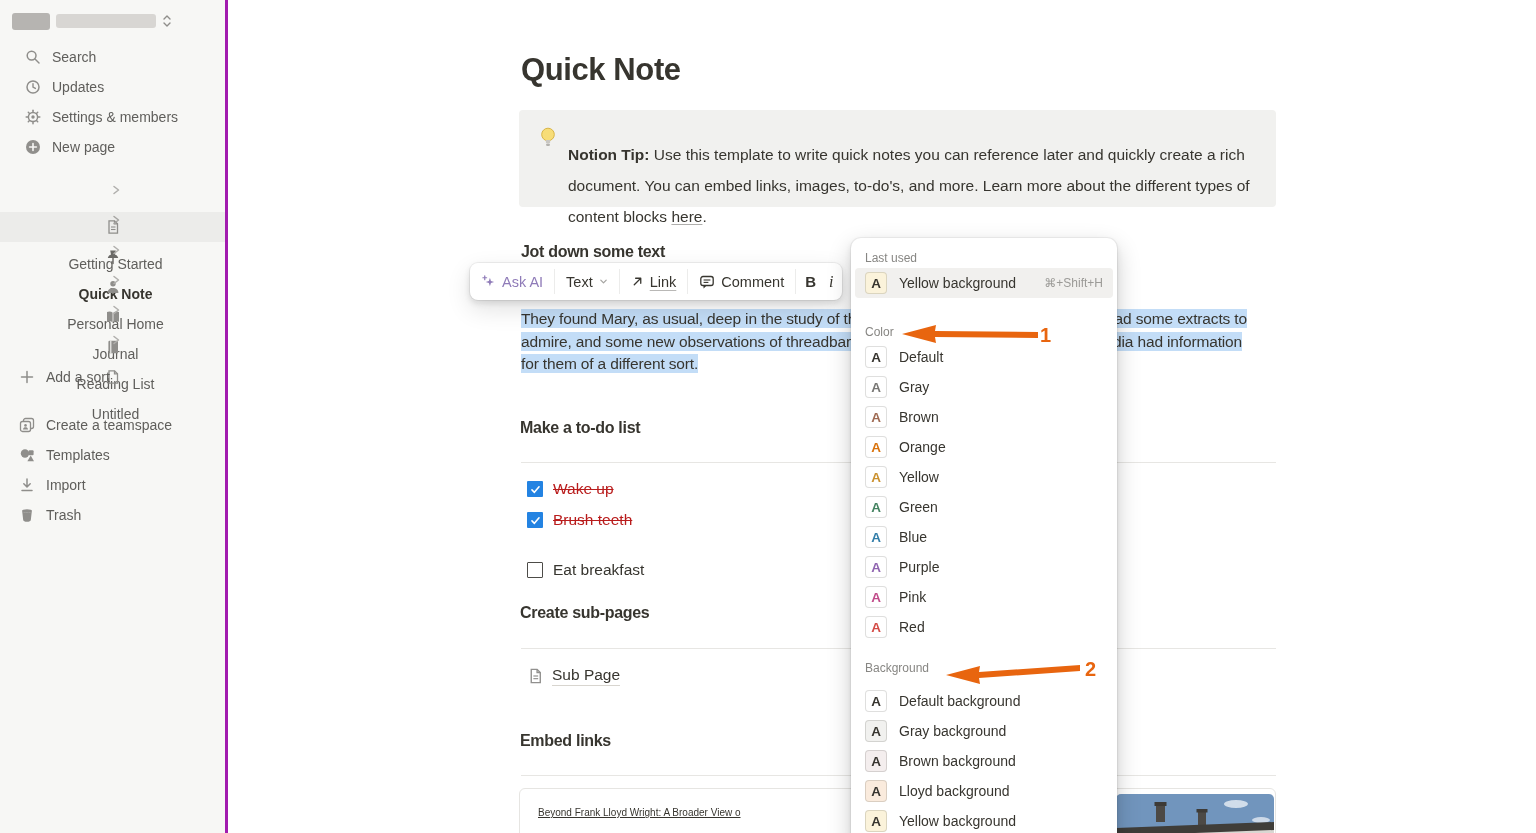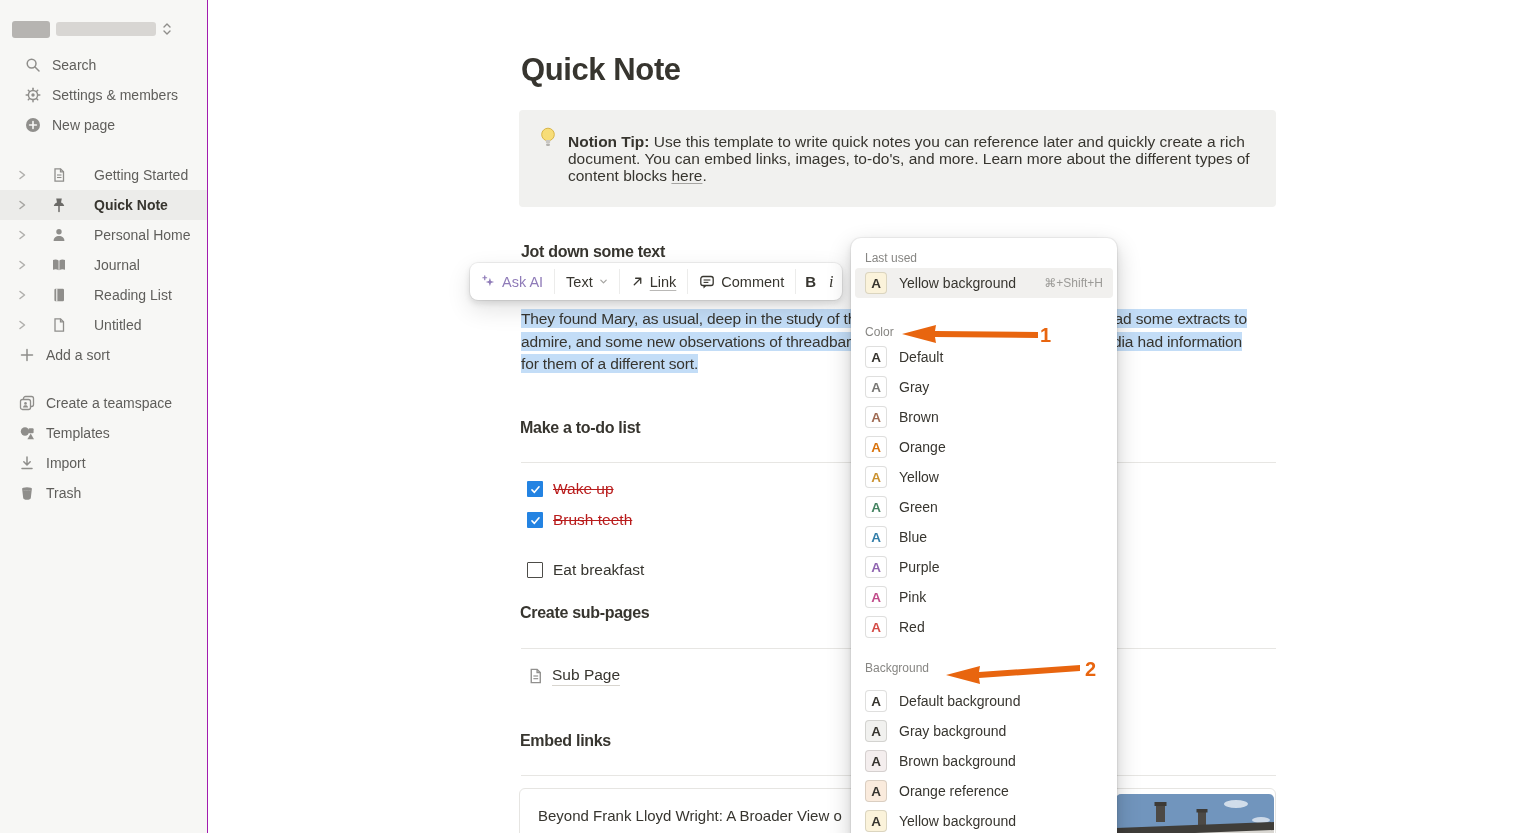--- a/index.html
+++ b/index.html
@@ -1,39 +1,39 @@
 <!DOCTYPE html>
 <html><head>
 <meta charset="utf-8">
 <style>
   * { margin:0; padding:0; box-sizing:border-box; }
   html,body { width:1536px; height:833px; }
   body { font-family:"Liberation Sans", sans-serif; color:#37352f; background:#fff; }
   #app { position:relative; width:1536px; height:833px; overflow:hidden; background:#fff; }
 
   
-  .sidebar { position:absolute; left:0; top:0; width:208px; height:833px;
-             background:#f7f7f5; border-right:1px solid #a21caf; padding-top:16px; }
+  .sidebar { position:absolute; left:0; top:0; width:228px; height:833px;
+             background:#f7f7f5; border-right:3px solid #a21caf; padding-top:8px; }
   .ws-row { height:26px; margin:0 8px 0 12px; display:flex; align-items:center; gap:6px; border-radius:4px; }
   .ws-blur1 { width:38px; height:17px; border-radius:3px; background:#b6b4b1; }
   .ws-blur2 { width:100px; height:14px; border-radius:3px; background:#d8d6d3; }
   .side-row { height:30px; display:flex; align-items:center; padding:0 8px 0 24px; gap:10px;
               font-size:14px; font-weight:500; color:#5f5e5b; cursor:pointer; }
   .side-row .s-icon { width:18px; height:18px; display:flex; align-items:center; justify-content:center; flex:none; }
-  .page-row { padding-left:14px; gap:20px; }
+  .page-row { padding-left:14px; gap:20px;flex-direction:column; }
   .page-row .chev { width:16px; height:16px; display:flex; align-items:center; justify-content:center; flex:none; }
   .page-row .s-icon { margin-right:6px; }
   .side-row.selected { background:#ececea; color:#37352f; font-weight:700; }
   .gap20 { height:20px; } .gap18 { height:18px; }
 
   
   .page-title { position:absolute; left:521px; top:52px; font-size:31px; font-weight:700; letter-spacing:-.4px; }
   .callout { position:absolute; left:519px; top:110px; width:757px; height:97px; background:#f1f1ef; border-radius:4px; }
   .callout-icon { position:absolute; left:18px; top:16px; }
-  .callout-text { position:absolute; left:49px; right:18px; top:23px; font-size:15.5px; line-height:17px; }
+  .callout-text { position:absolute; left:49px; right:18px; top:29px; font-size:15.5px; line-height:31px; }
   .callout-text b { font-weight:700; }
   .callout-link { text-decoration:underline; text-decoration-color:rgba(55,53,47,.4); text-underline-offset:2px; cursor:pointer; }
 
   .h2 { position:absolute; font-size:16px; font-weight:700; letter-spacing:-.3px;text-align:right; }
   .divider { position:absolute; left:521px; width:755px; height:1px; background:#e7e6e3; }
 
   .para { position:absolute; left:521px; top:308px; width:758px; overflow:hidden; font-size:15.5px; letter-spacing:-.15px; }
   .sel-line { white-space:nowrap; line-height:22.6px; }
   .sel-line span { padding:1px 0; }
 
@@ -44,21 +44,21 @@
   .todo-row.checked .todo-label { color:#b91c1c; text-decoration:line-through; }
   .todo-row .cbox svg { display:none; }
   .todo-row.checked .cbox svg { display:block; }
 
   .subpage { position:absolute; left:527px; top:666px; display:flex; align-items:center; gap:8px;
              font-size:15.5px; font-weight:500; cursor:pointer; }
   .subpage .sp-label { border-bottom:1px solid #d8d5cf; padding-bottom:1px; }
 
   .embed-card { position:absolute; left:519px; top:788px; width:757px; height:70px;
                 border:1px solid #e6e5e2; border-radius:6px; background:#fff; }
-  .embed-title { position:absolute; left:18px; top:18px; font-size:15px; white-space:nowrap; }
+  .embed-title { position:absolute; left:18px; top:18px; font-size:10px; white-space:nowrap;text-decoration:underline; }
   .embed-thumb { position:absolute; right:1px; top:5px; width:158px; height:60px; border-radius:5px; overflow:hidden; }
 
   
   .toolbar { position:absolute; left:470px; top:263px; height:37px; z-index:5; display:flex; align-items:stretch;
              background:#fff; border-radius:8px;
              box-shadow:0 0 0 1px rgba(15,15,15,.06), 0 3px 6px rgba(15,15,15,.12), 0 9px 24px rgba(15,15,15,.12); }
   .tb-btn { display:flex; align-items:center; gap:6px; padding:0 11px; font-size:14.5px; font-weight:500; cursor:pointer; }
   .tb-sep { width:1px; background:#ececeb; margin:6px 0; }
   .tb-ai { color:#8f7bb8; }
   .tb-link-label { text-decoration:underline; text-decoration-color:rgba(55,53,47,.35); text-underline-offset:3px; }
@@ -109,20 +109,29 @@
         <svg width="16" height="16" viewBox="0 0 16 16">
             <circle cx="6.6" cy="6.6" r="4.4" fill="none" stroke="#8f8e8b" stroke-width="1.5"></circle>
             <line x1="10" y1="10" x2="14" y2="14" stroke="#8f8e8b" stroke-width="1.5" stroke-linecap="round"></line>
           </svg>
       </span>
       <span class="s-label">Search</span>
     </div>
     <div class="side-row">
       <span class="s-icon">
         <svg width="16" height="16" viewBox="0 0 16 16">
+            <circle cx="8" cy="8" r="6" fill="none" stroke="#8f8e8b" stroke-width="1.5"></circle>
+            <path d="M8 4.6 V8 L10.4 9.4" fill="none" stroke="#8f8e8b" stroke-width="1.4" stroke-linecap="round"></path>
+          </svg>
+      </span>
+      <span class="s-label">Updates</span>
+    </div>
+    <div class="side-row">
+      <span class="s-icon">
+        <svg width="16" height="16" viewBox="0 0 16 16">
             <circle cx="8" cy="8" r="4.6" fill="none" stroke="#8f8e8b" stroke-width="1.5"></circle>
             <circle cx="8" cy="8" r="1.7" fill="#8f8e8b"></circle>
             <g stroke="#8f8e8b" stroke-width="1.5" stroke-linecap="round">
               <line x1="8" y1="1.2" x2="8" y2="3"></line>
               <line x1="8" y1="13" x2="8" y2="14.8"></line>
               <line x1="1.2" y1="8" x2="3" y2="8"></line>
               <line x1="13" y1="8" x2="14.8" y2="8"></line>
               <line x1="3.3" y1="3.3" x2="4.5" y2="4.5"></line>
               <line x1="11.5" y1="11.5" x2="12.7" y2="12.7"></line>
               <line x1="12.7" y1="3.3" x2="11.5" y2="4.5"></line>
@@ -471,21 +480,21 @@
     <div class="menu-item">
         <span class="swatch" style="background-color: rgb(241, 241, 239);">A</span>
         <span class="mi-label">Gray background</span>
       </div>
     <div class="menu-item">
         <span class="swatch" style="background-color: rgb(244, 238, 238);">A</span>
         <span class="mi-label">Brown background</span>
       </div>
     <div class="menu-item">
         <span class="swatch" style="background-color: rgb(250, 235, 221);">A</span>
-        <span class="mi-label">Orange reference</span>
+        <span class="mi-label">Lloyd background</span>
       </div>
     <div class="menu-item">
         <span class="swatch" style="background-color: rgb(251, 243, 219);">A</span>
         <span class="mi-label">Yellow background</span>
       </div>
   </div>
 
   <div class="arrow" style="left:900px; top:322px;">
     <svg width="140" height="24" viewBox="0 0 140 24">
         <path d="M2 12 L36 3 L35 9 L138 10 L138 16 L35 15 L36 21 Z" style="fill: rgb(232, 101, 15);"></path>

